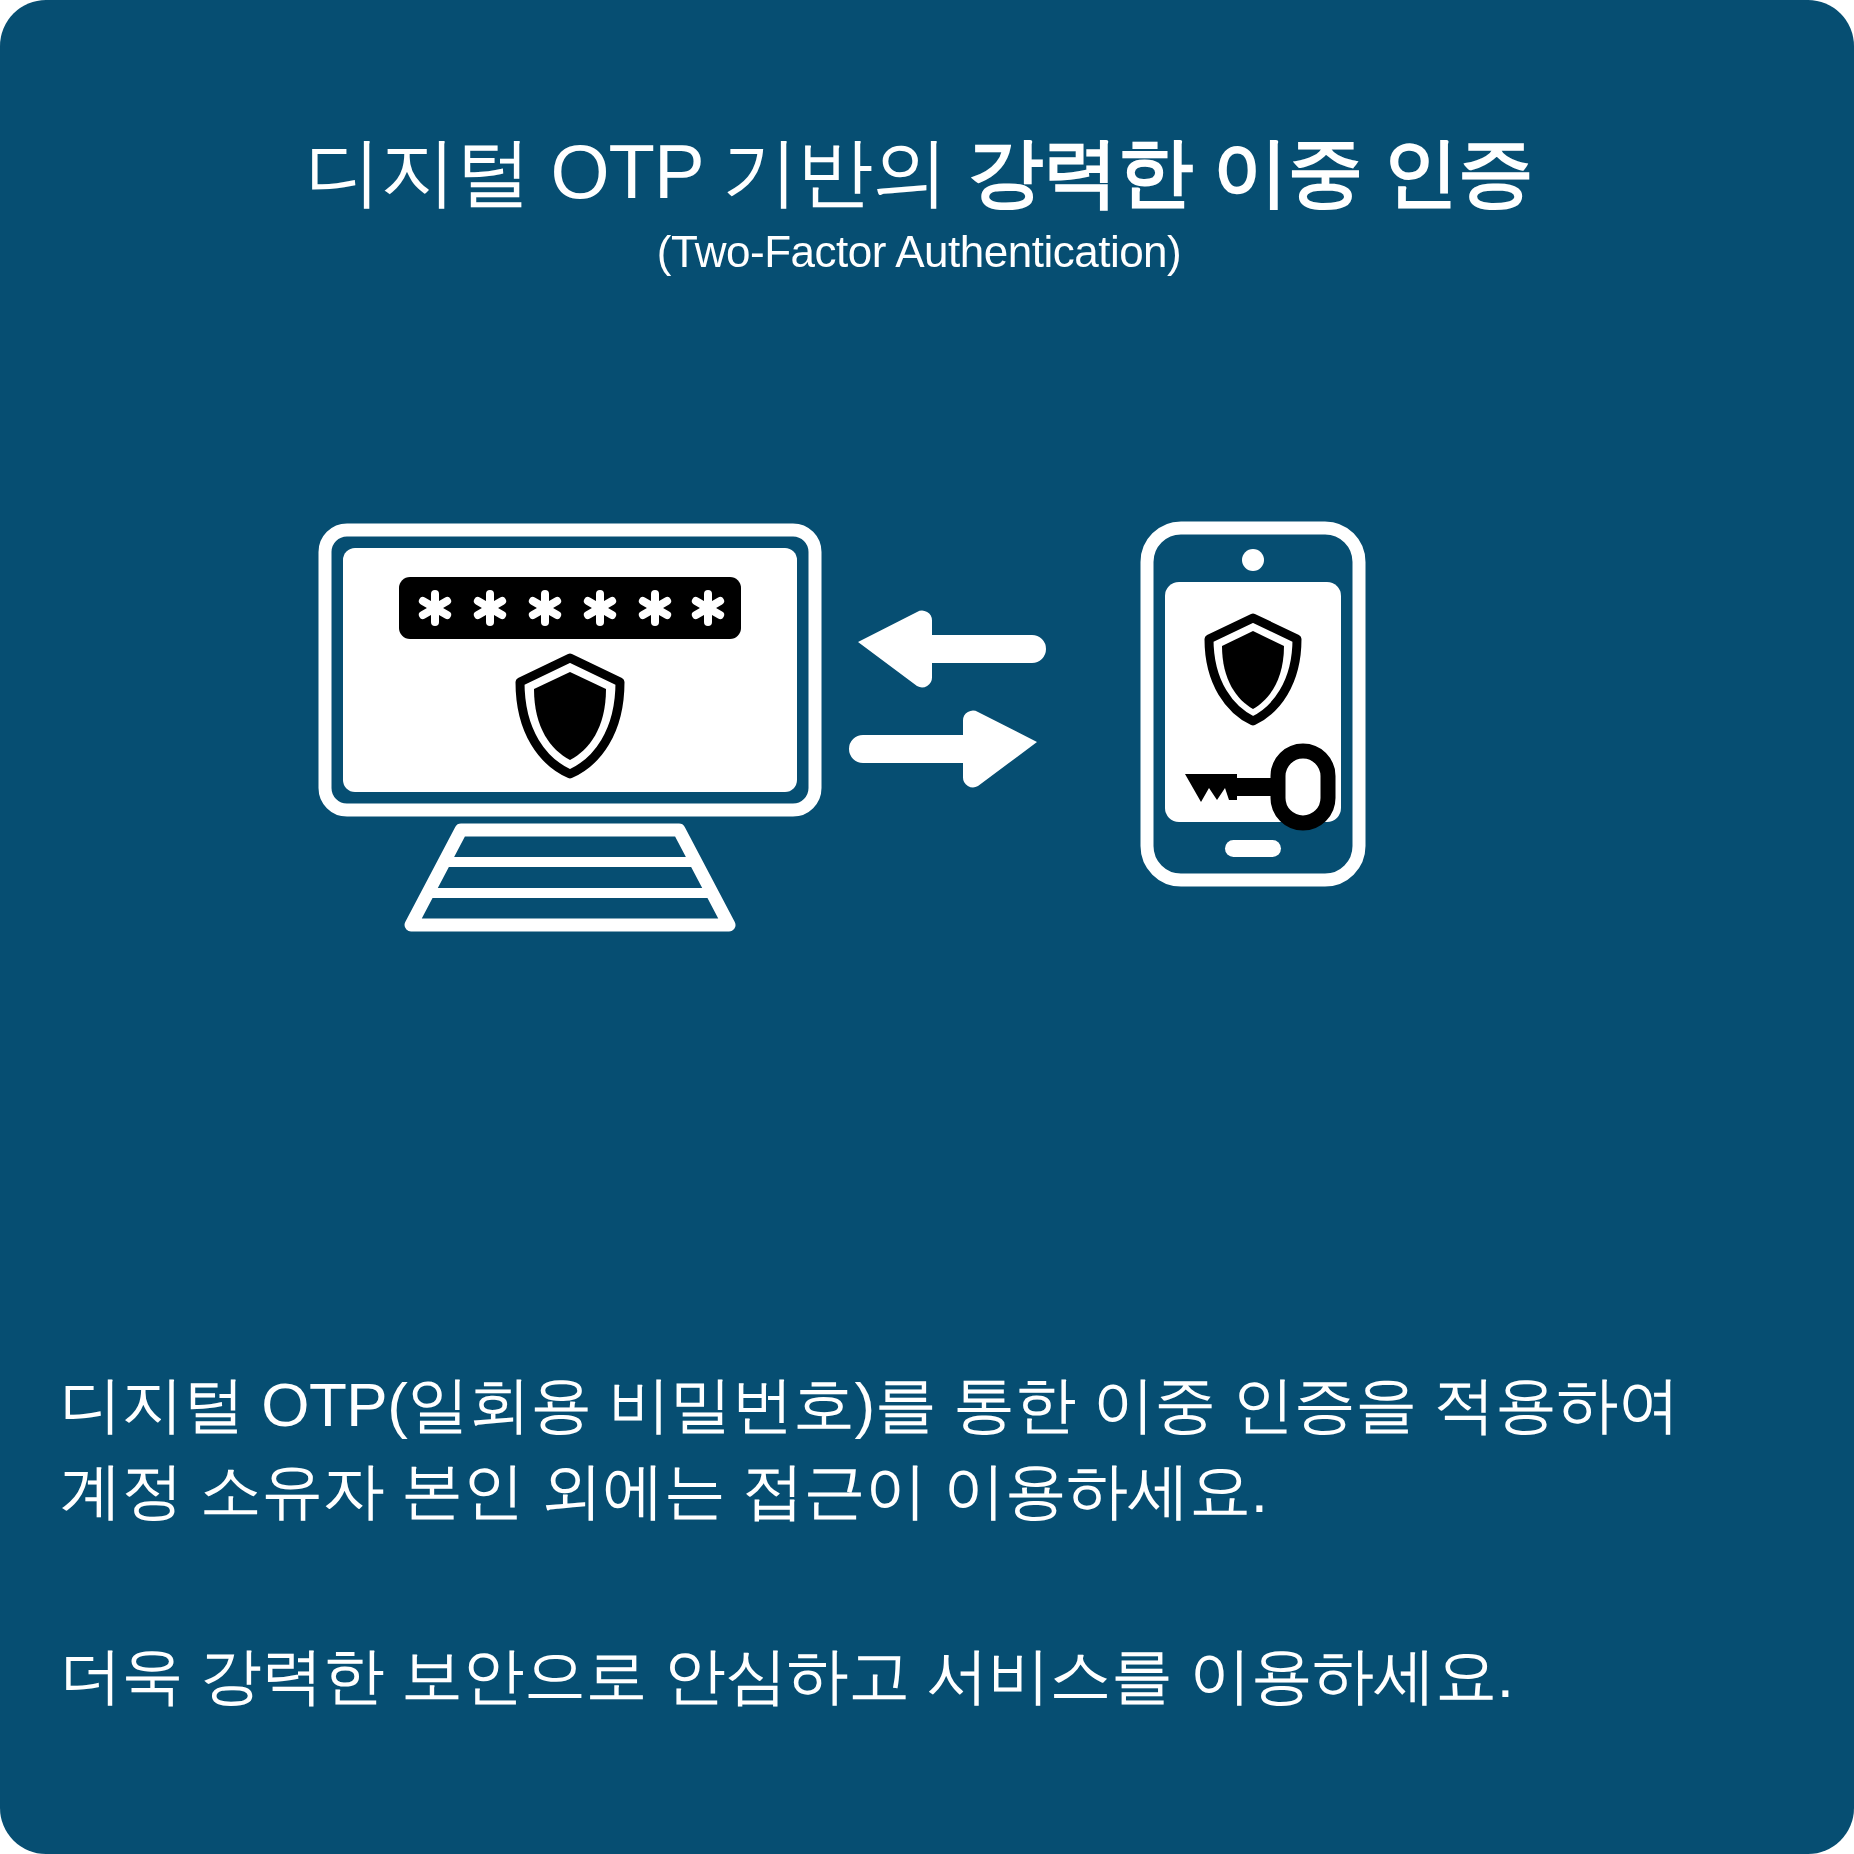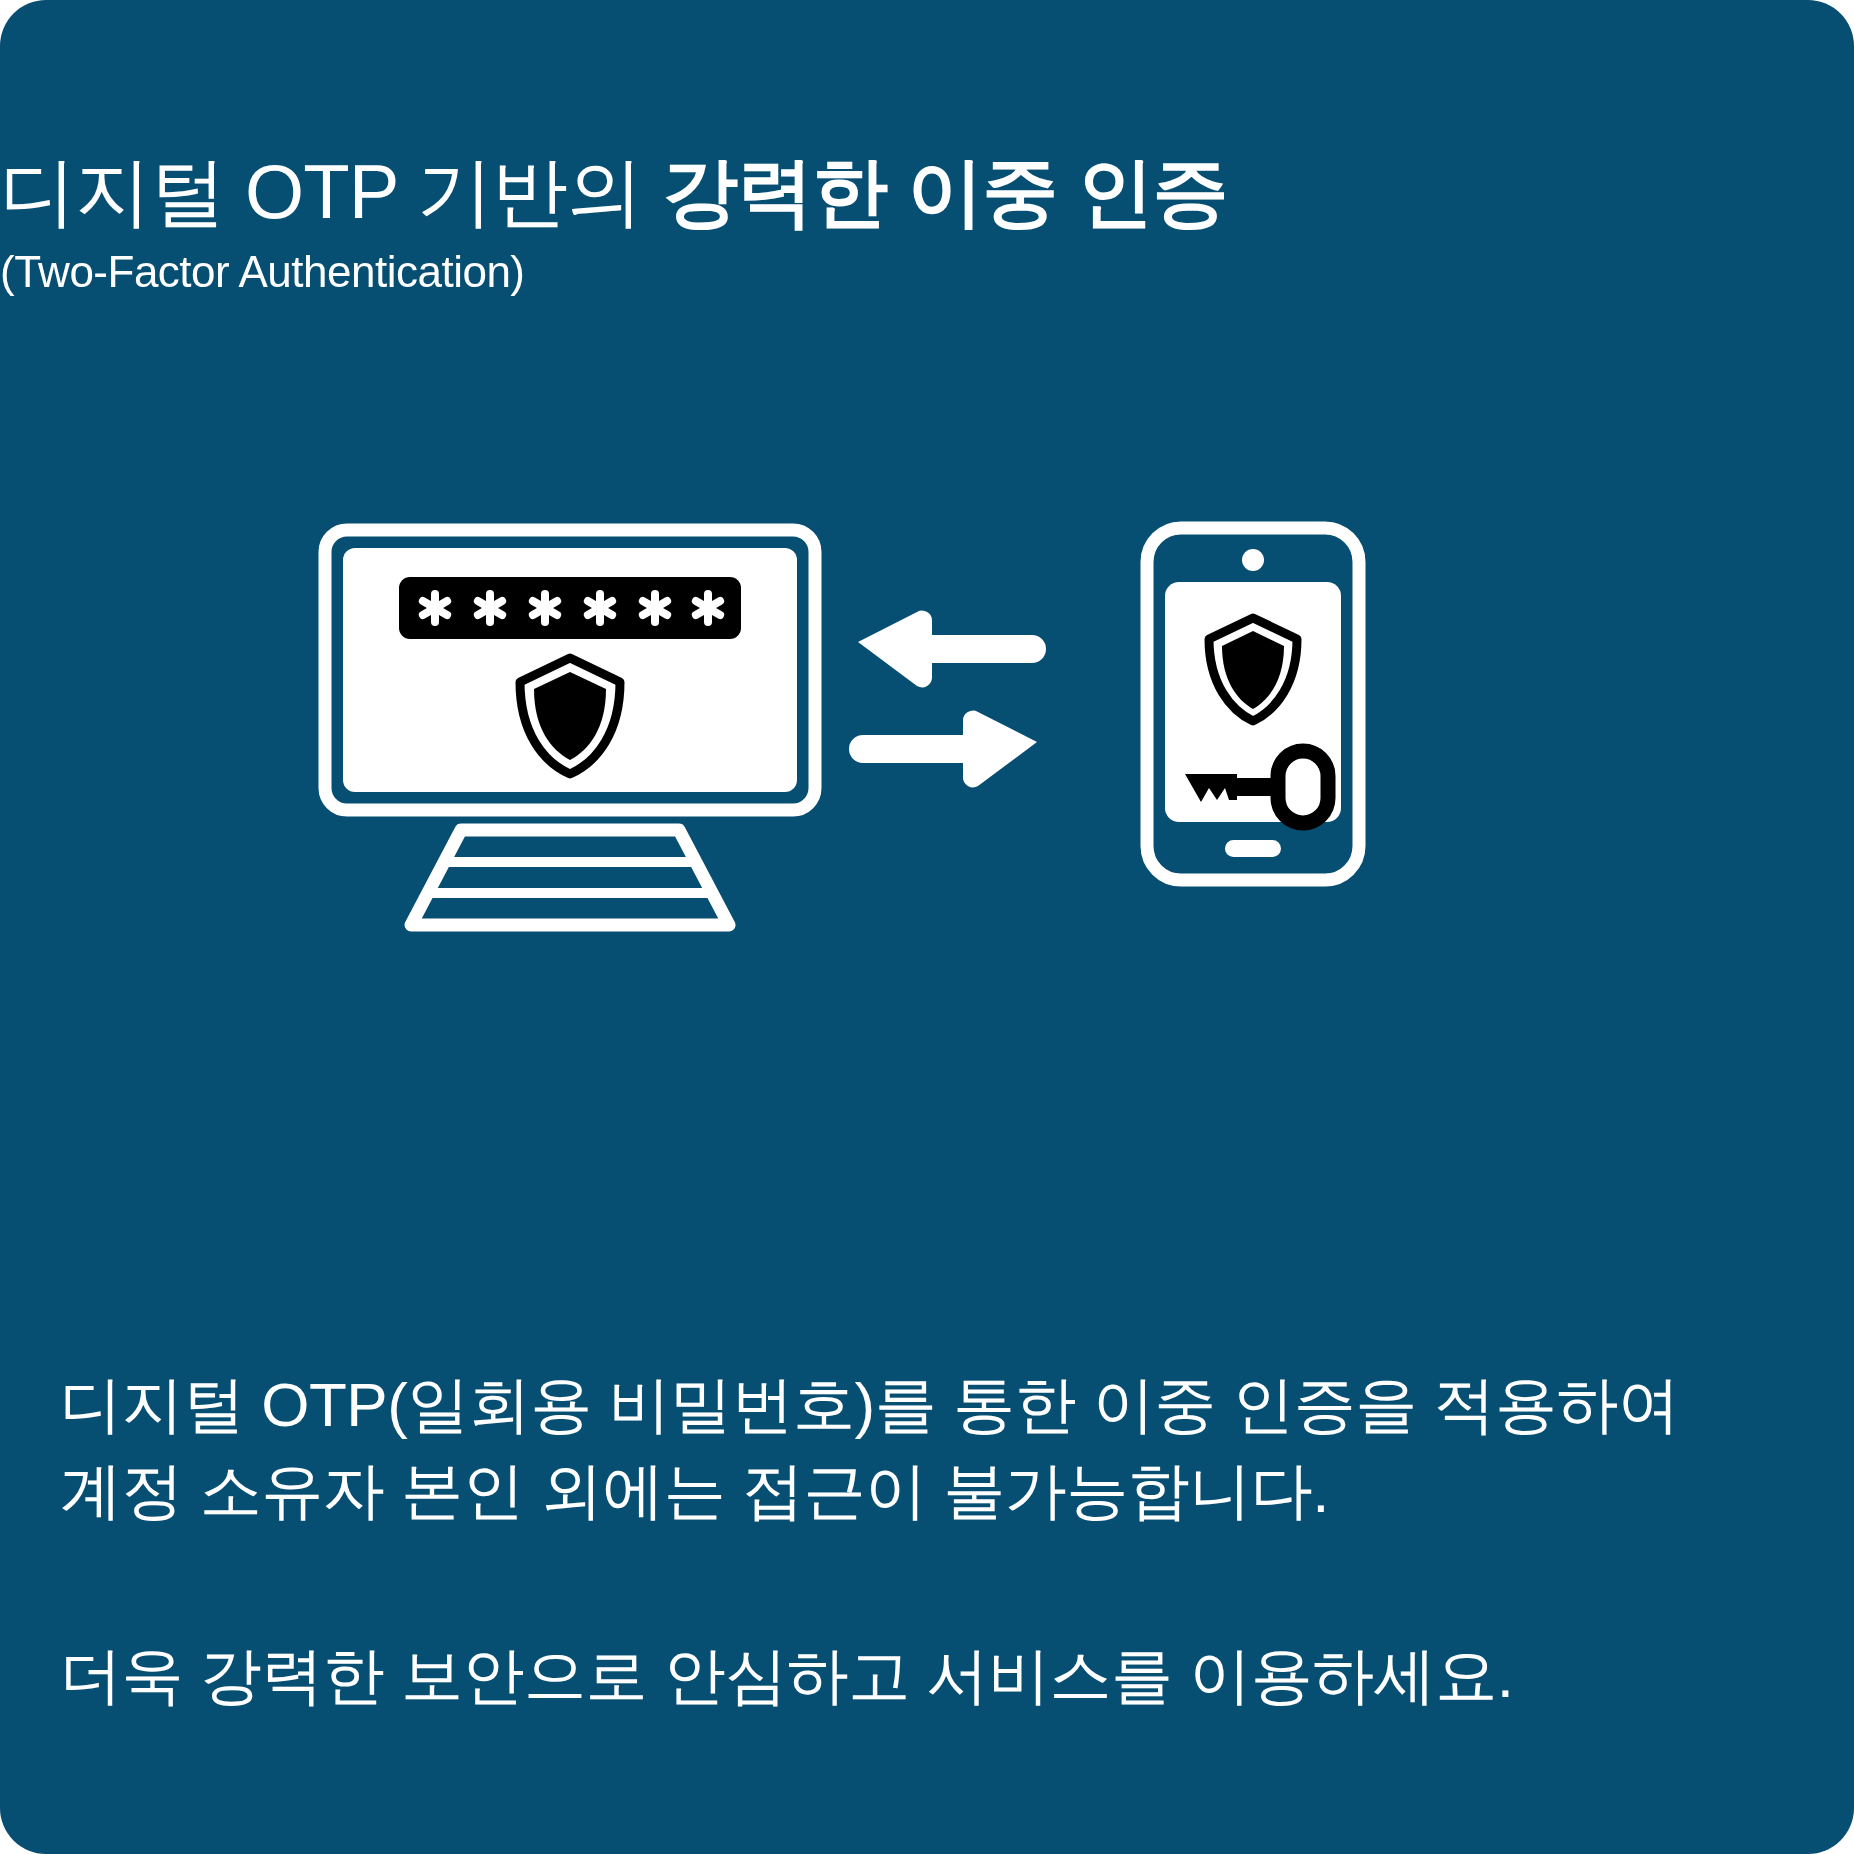--- a/index.html
+++ b/index.html
@@ -19,23 +19,22 @@
     font-family: "Liberation Sans", "DejaVu Sans", sans-serif;
     color: #ffffff;
   }
 
   
   .header {
     position: absolute;
     top: 132px;
     left: 0;
     right: 16px;
-    text-align: left;
+    text-align: center;
     line-height: 1.06;
-    margin-top: 20px;
   }
   .title-line {
     font-size: 76px;
     letter-spacing: -1px;
     white-space: nowrap;
   }
   .title-normal { font-weight: 400; }
   .title-strong { font-weight: 700; }
   .subtitle-line {
     margin-top: 16px;
@@ -173,20 +172,20 @@
 
           <path d="M48,254 L100,254 L100,280 L92,280 L88,268 L80,280 L72,268 L64,282 Z"></path>
         </g>
       </g>
     </svg>
   </div>
 
   <div class="body-copy">
     <p class="para">
       <span class="para-line">디지털 OTP(일회용 비밀번호)를 통한 이중 인증을 적용하여</span>
-      <span class="para-line">계정 소유자 본인 외에는 접근이 불가능합니다.</span>
+      <span class="para-line">계정 소유자 본인 외에는 접근이 이용하세요.</span>
     </p>
     <p class="para">
       <span class="para-line">더욱 강력한 보안으로 안심하고 서비스를 이용하세요.</span>
     </p>
   </div>
 
 </div>
 
 </body></html>

